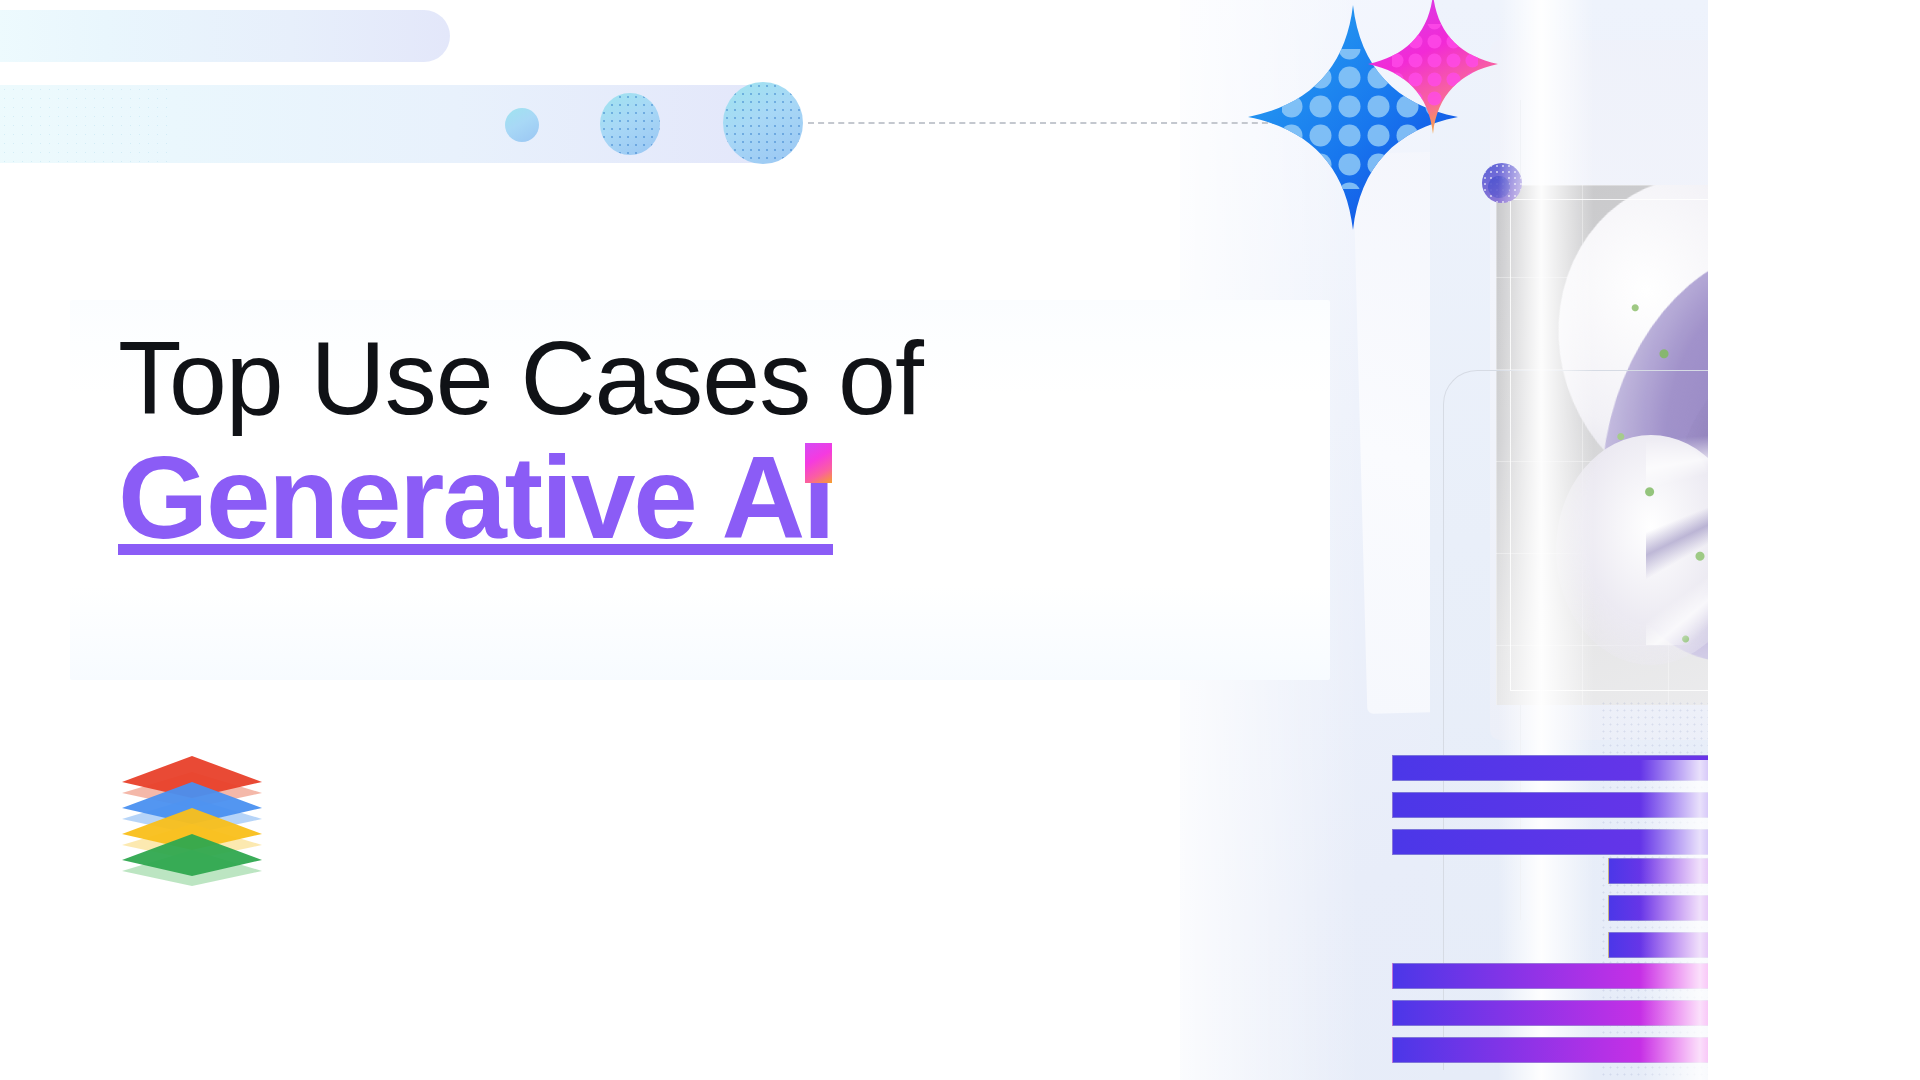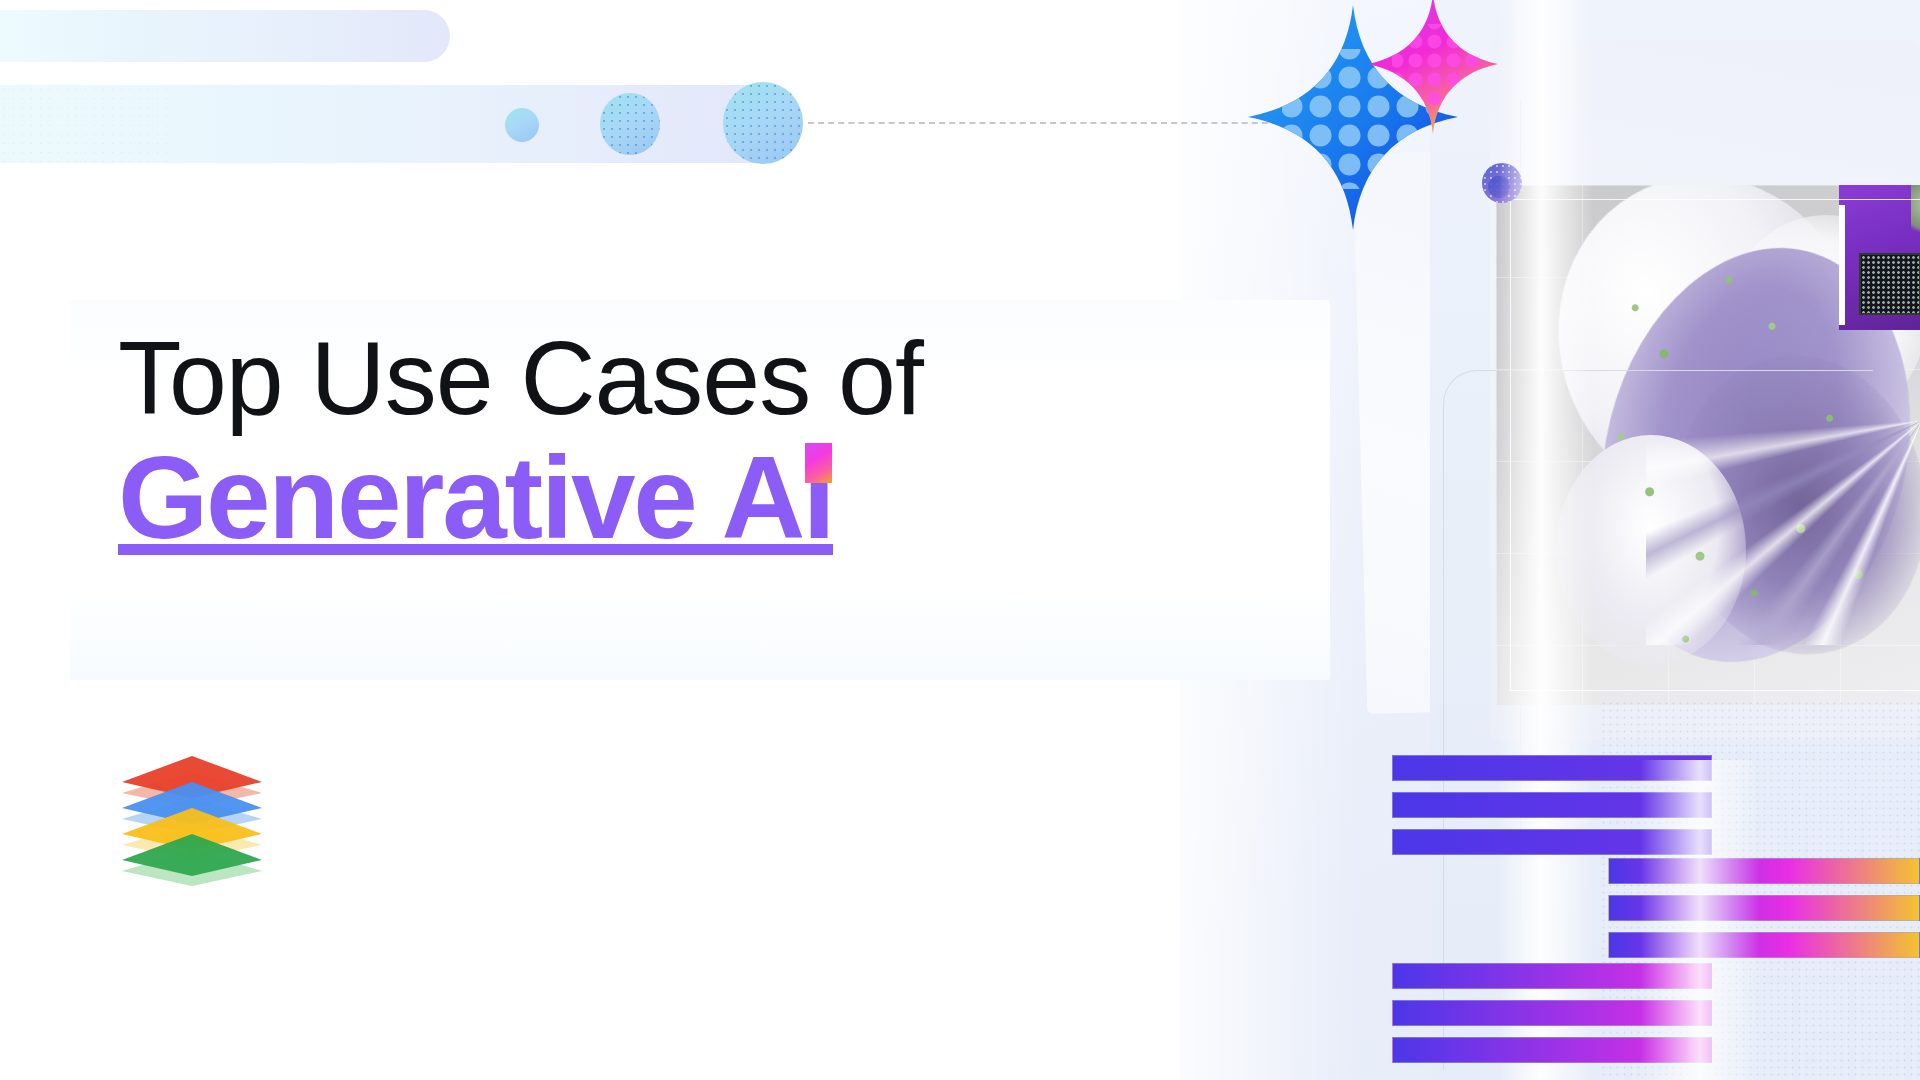--- a/index.html
+++ b/index.html
@@ -2,21 +2,21 @@
 <html><head>
 <meta charset="utf-8">
 <style>
   * { margin:0; padding:0; box-sizing:border-box; }
   html,body { width:1920px; height:1080px; overflow:hidden; }
   body {
     font-family:"Liberation Sans","DejaVu Sans",sans-serif;
     background:#ffffff;
     position:relative;
   }
-  .stage { position:absolute; inset:0; width:1920px; height:1080px; overflow:hidden; background:#fff; }
+  .stage { position:absolute; inset:0; width:1708px; height:1080px; overflow:hidden; background:#fff; }
 
   
   .wash-right{
     position:absolute; left:1180px; top:0; width:740px; height:1080px;
     background:linear-gradient(160deg,#f4f7fe 0%,#eef2fb 35%,#e8edf9 70%,#e6ecf8 100%);
   }
   .wash-right2{
     position:absolute; left:1430px; top:0; width:490px; height:1080px;
     background:linear-gradient(180deg,#eef3fc 0%,#e9eff9 50%,#e6ecf8 100%);
   }

